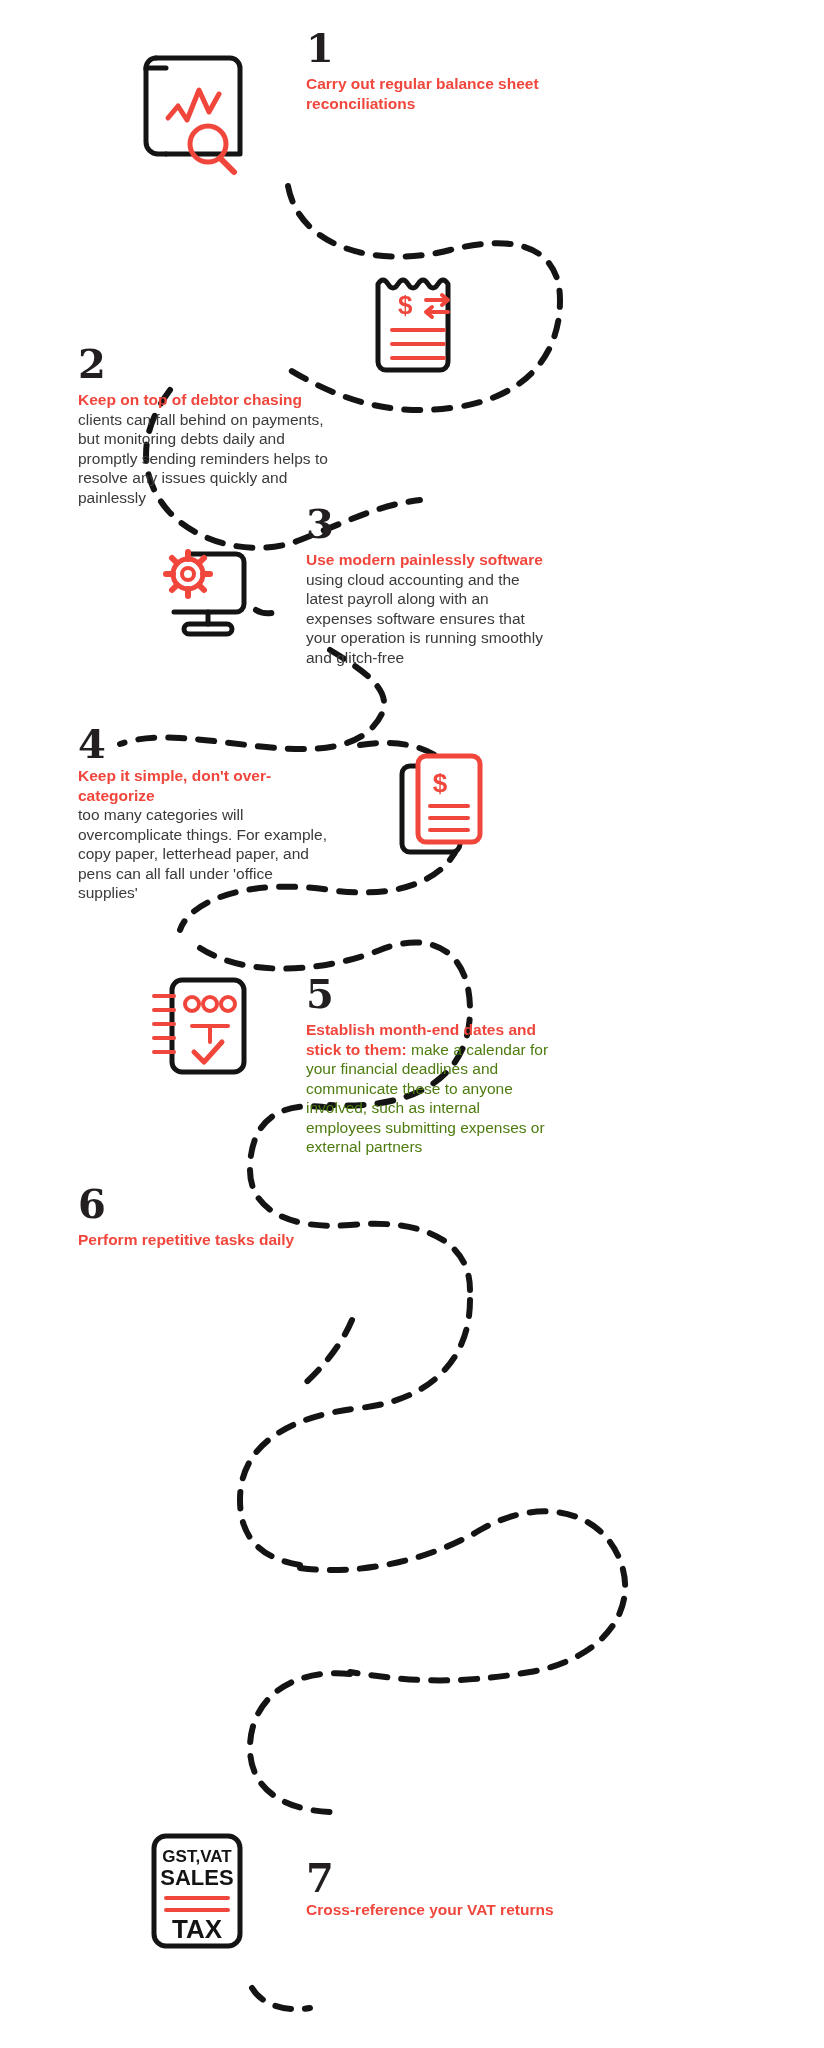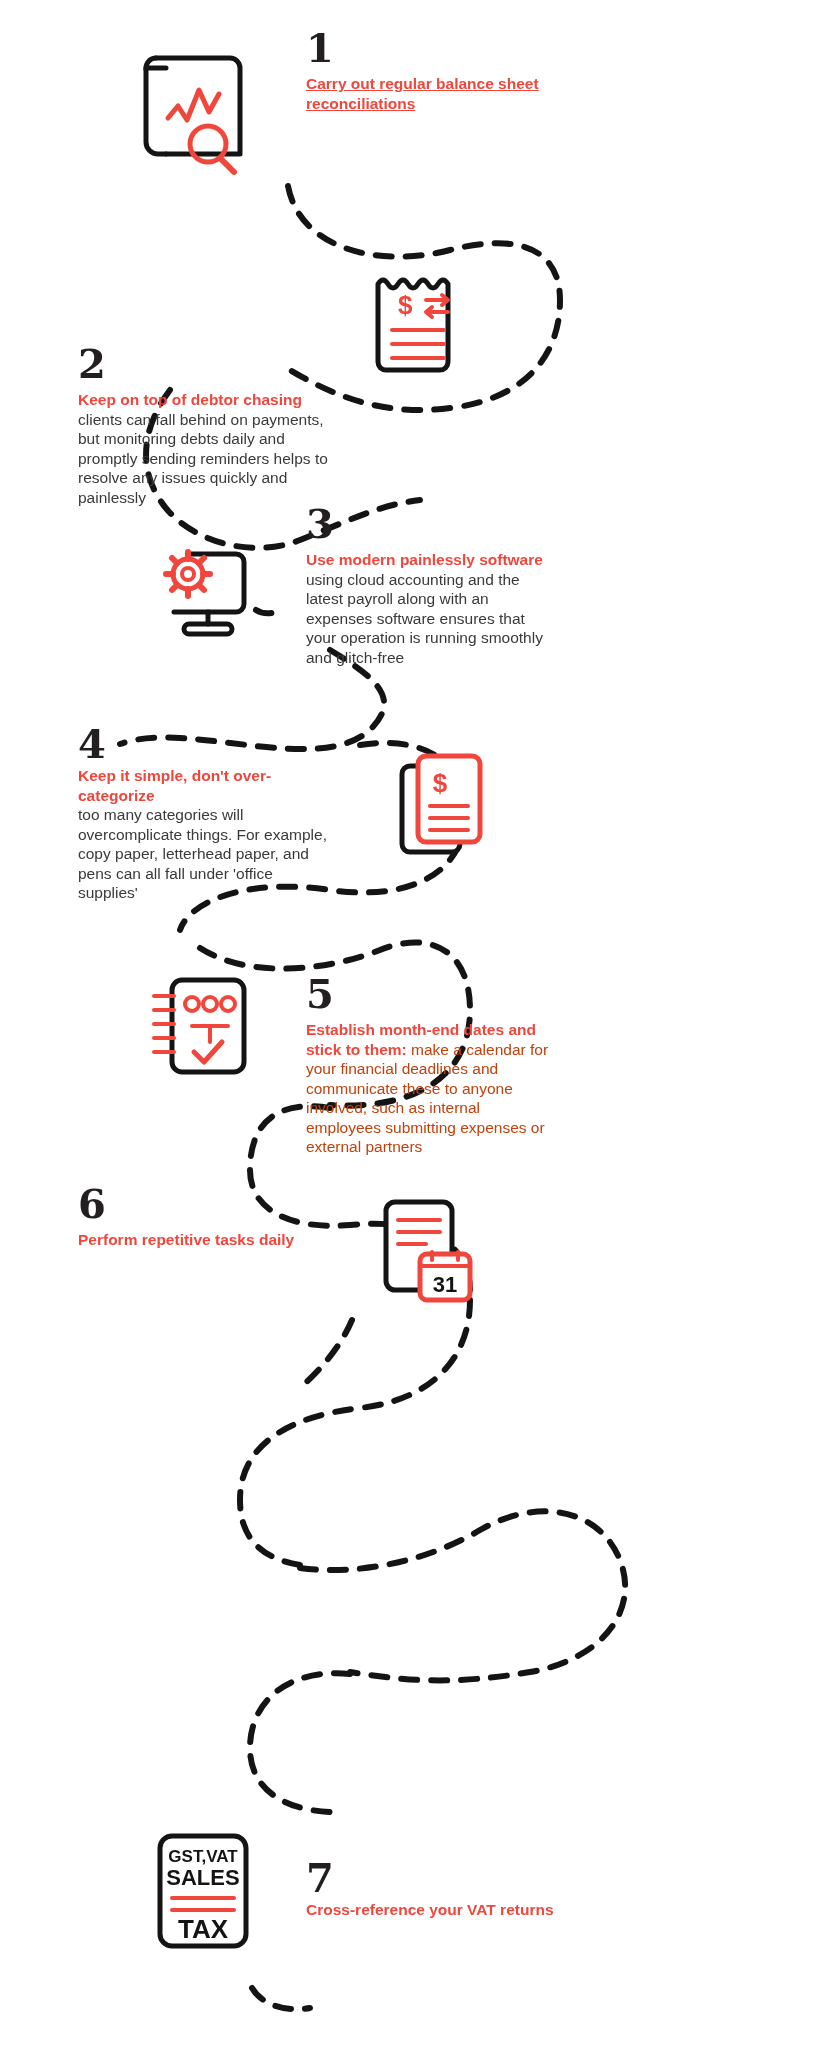--- a/index.html
+++ b/index.html
@@ -30,21 +30,21 @@
     font-size:15.5px;
     line-height:19.5px;
   }
   .step-body {
     color:#3a3a3a;
     font-weight:400;
     font-size:15.5px;
     line-height:19.5px;
   }
   .head-inline { color:#f0463c; font-weight:700;margin-top:39px; }
-  .body-inline { color:#c2410c; font-weight:400; }
+  .body-inline { color:#4d7c0f; font-weight:400; }
 
   .icon { position:absolute; z-index:2; }
   .icon svg { display:block; }
 </style>
 </head>
 <body>
 
 <div id="infographic">
 
   <svg class="path-layer" viewBox="0 0 824 2048">
@@ -142,50 +142,35 @@
       </g>
       <circle cx="46" cy="34" r="7" fill="none" stroke="#f0463c" stroke-width="4"></circle>
       <circle cx="64" cy="34" r="7" fill="none" stroke="#f0463c" stroke-width="4"></circle>
       <circle cx="82" cy="34" r="7" fill="none" stroke="#f0463c" stroke-width="4"></circle>
       <line x1="46" y1="56" x2="82" y2="56" stroke="#f0463c" stroke-width="4" stroke-linecap="round"></line>
       <line x1="64" y1="56" x2="64" y2="72" stroke="#f0463c" stroke-width="4" stroke-linecap="round"></line>
       <path d="M48 82 l10 10 l18 -20" fill="none" stroke="#f0463c" stroke-width="5" stroke-linecap="round" stroke-linejoin="round"></path>
     </svg>
   </div>
 
-  <div class="icon" style="left:378px; top:1196px;">
-    <svg width="100" height="110" viewBox="0 0 100 110">
-      <rect x="8" y="6" width="66" height="88" rx="9" fill="#ffffff" stroke="#141414" stroke-width="5"></rect>
-      <g stroke="#f0463c" stroke-width="4" stroke-linecap="round">
-        <line x1="20" y1="24" x2="62" y2="24"></line>
-        <line x1="20" y1="36" x2="62" y2="36"></line>
-        <line x1="20" y1="48" x2="48" y2="48"></line>
-      </g>
-      <rect x="42" y="58" width="50" height="46" rx="7" fill="#ffffff" stroke="#f0463c" stroke-width="5"></rect>
-      <line x1="42" y1="70" x2="92" y2="70" stroke="#f0463c" stroke-width="4"></line>
-      <line x1="54" y1="56" x2="54" y2="64" stroke="#f0463c" stroke-width="4" stroke-linecap="round"></line>
-      <line x1="80" y1="56" x2="80" y2="64" stroke="#f0463c" stroke-width="4" stroke-linecap="round"></line>
-      <text x="67" y="96" text-anchor="middle" font-family="&quot;Liberation Sans&quot;, sans-serif" font-size="22" font-weight="700" fill="#141414">31</text>
-    </svg>
-  </div>
-
-  <div class="icon" style="left:154px; top:1830px;">
+
+  <div class="icon" style="left:148px; top:1830px;">
     <svg width="100" height="125" viewBox="0 0 100 125">
       <rect x="6" y="6" width="86" height="110" rx="12" fill="#ffffff" stroke="#141414" stroke-width="5"></rect>
       <text x="49" y="32" text-anchor="middle" font-family="&quot;Liberation Sans&quot;, sans-serif" font-size="17" font-weight="700" fill="#141414">GST,VAT</text>
       <text x="49" y="55" text-anchor="middle" font-family="&quot;Liberation Sans&quot;, sans-serif" font-size="22" font-weight="700" fill="#141414">SALES</text>
       <line x1="18" y1="68" x2="80" y2="68" stroke="#f0463c" stroke-width="4" stroke-linecap="round"></line>
       <line x1="18" y1="80" x2="80" y2="80" stroke="#f0463c" stroke-width="4" stroke-linecap="round"></line>
       <text x="49" y="108" text-anchor="middle" font-family="&quot;Liberation Sans&quot;, sans-serif" font-size="26" font-weight="700" fill="#141414">TAX</text>
     </svg>
   </div>
 
   <div class="text-block" style="left:306px; top:26px; width:250px;">
     <div class="step-num">1</div>
-    <div class="step-head" style="margin-top:4px;text-decoration:underline;">Carry out regular balance sheet reconciliations</div>
+    <div class="step-head" style="margin-top:4px;">Carry out regular balance sheet reconciliations</div>
   </div>
 
   <div class="text-block" style="left:78px; top:342px; width:250px;">
     <div class="step-num">2</div>
     <div class="step-head" style="margin-top:4px;">Keep on top of debtor chasing</div>
     <div class="step-body">clients can fall behind on payments, but monitoring debts daily and promptly sending reminders helps to resolve any issues quickly and painlessly</div>
   </div>
 
   <div class="text-block" style="left:306px; top:502px; width:250px;">
     <div class="step-num">3</div>

